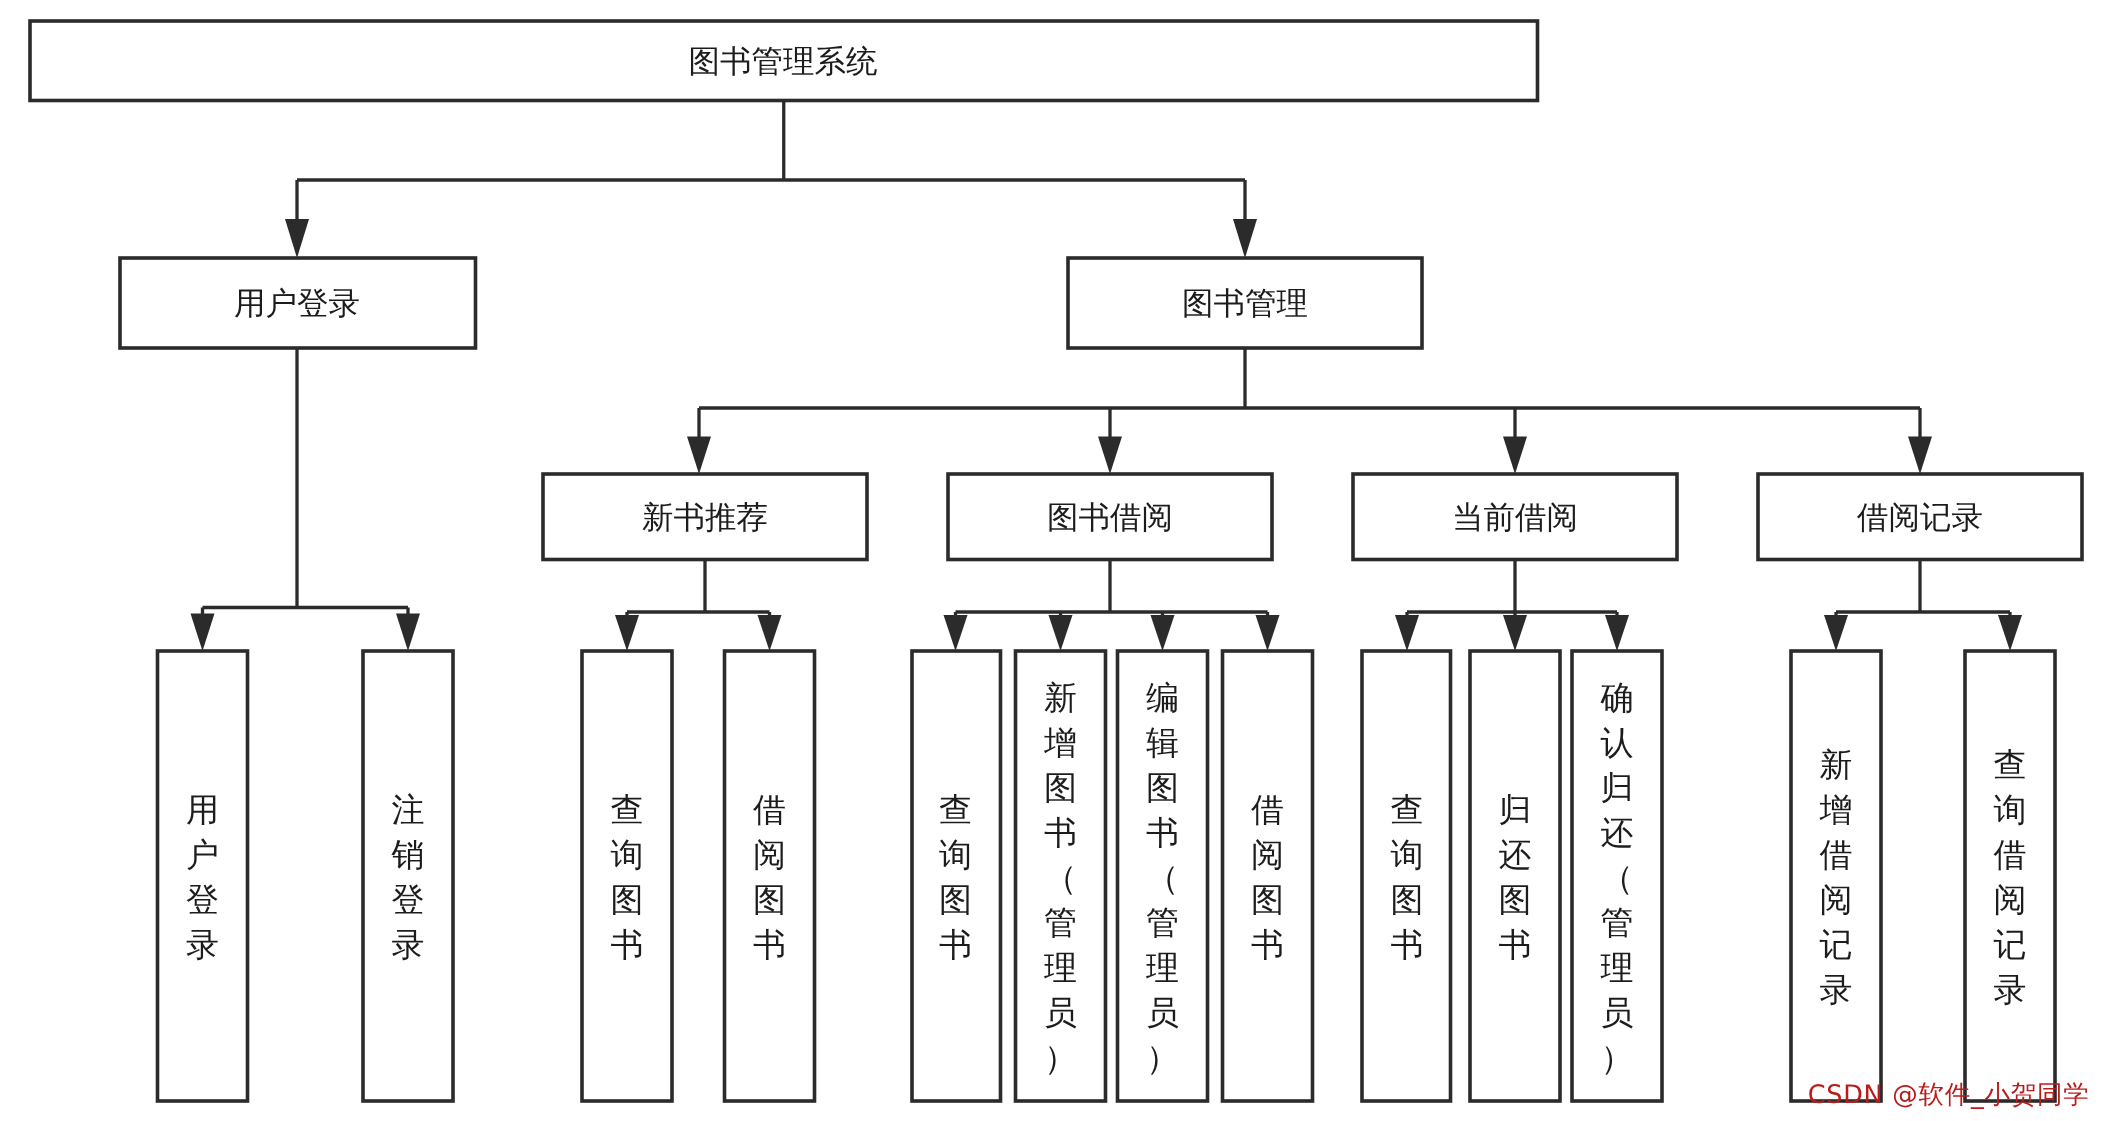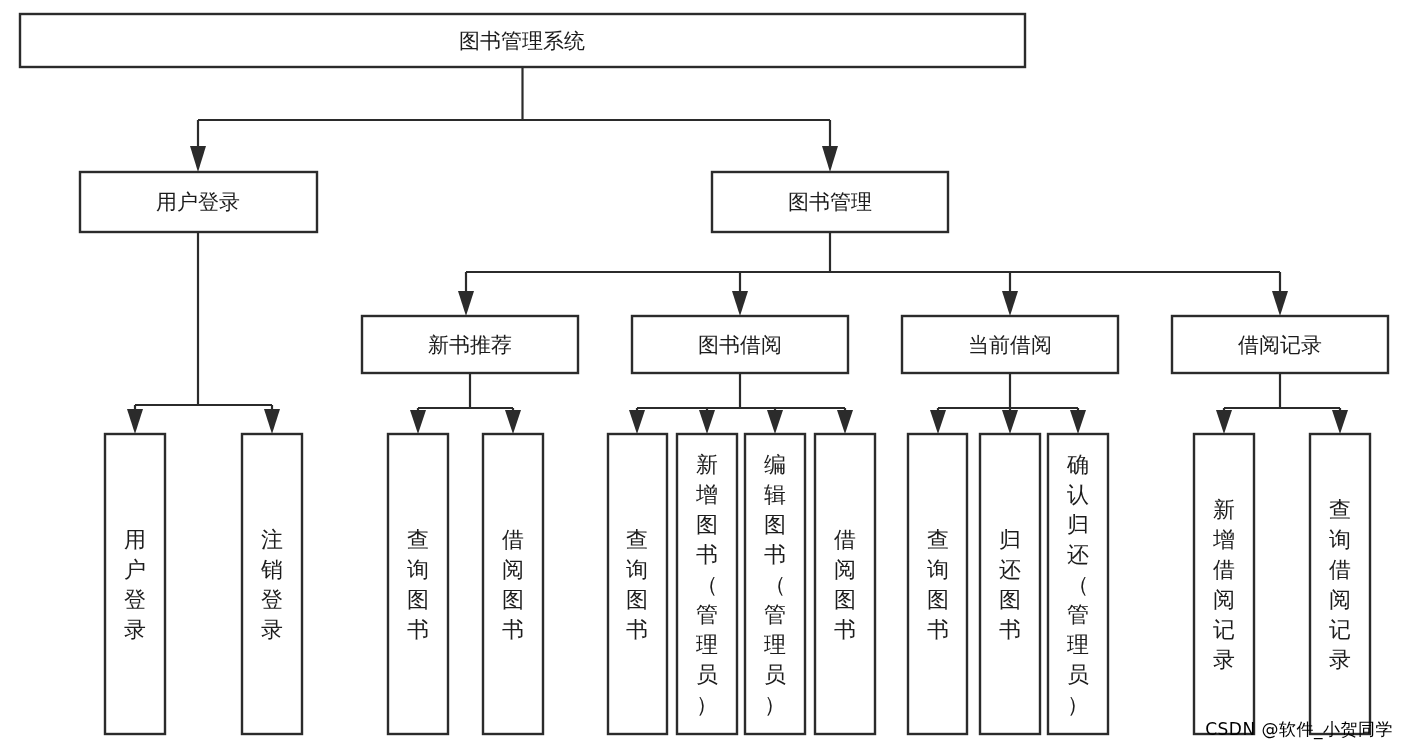--- a/index.html
+++ b/index.html
@@ -53,21 +53,21 @@
     fill: #1c1c1c;
     font-size: 22px;
     text-anchor: middle;
   }
   .watermark {
     position: absolute;
     right: 12px;
     bottom: 6px;
     font-family: "DejaVu Sans", "Liberation Sans", sans-serif;
     font-size: 17px;
-    color: #000000;
+    color: #b91c1c;
     letter-spacing: 0.5px;
     white-space: nowrap;
     user-select: none;
   }
 </style>
 </head>
 <body>
 
 <div id="diagram-root">
 

